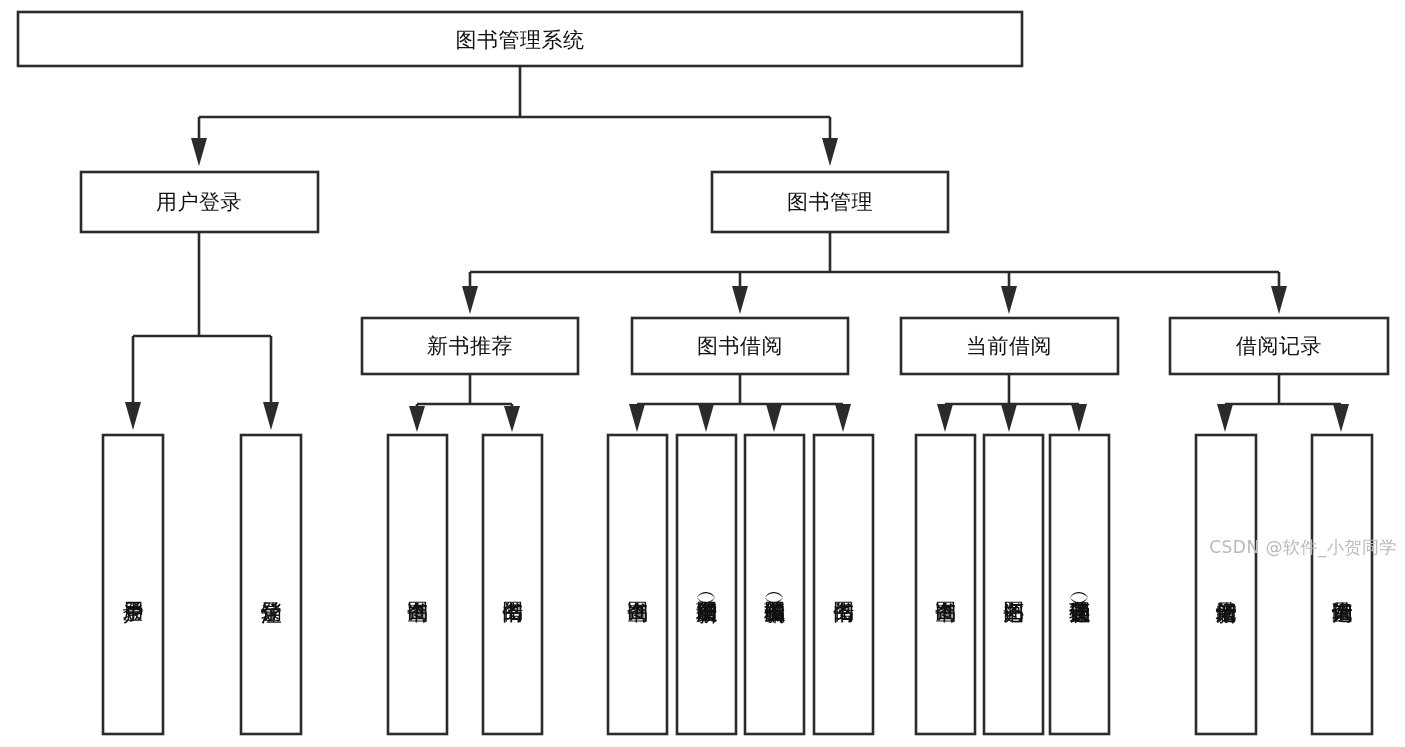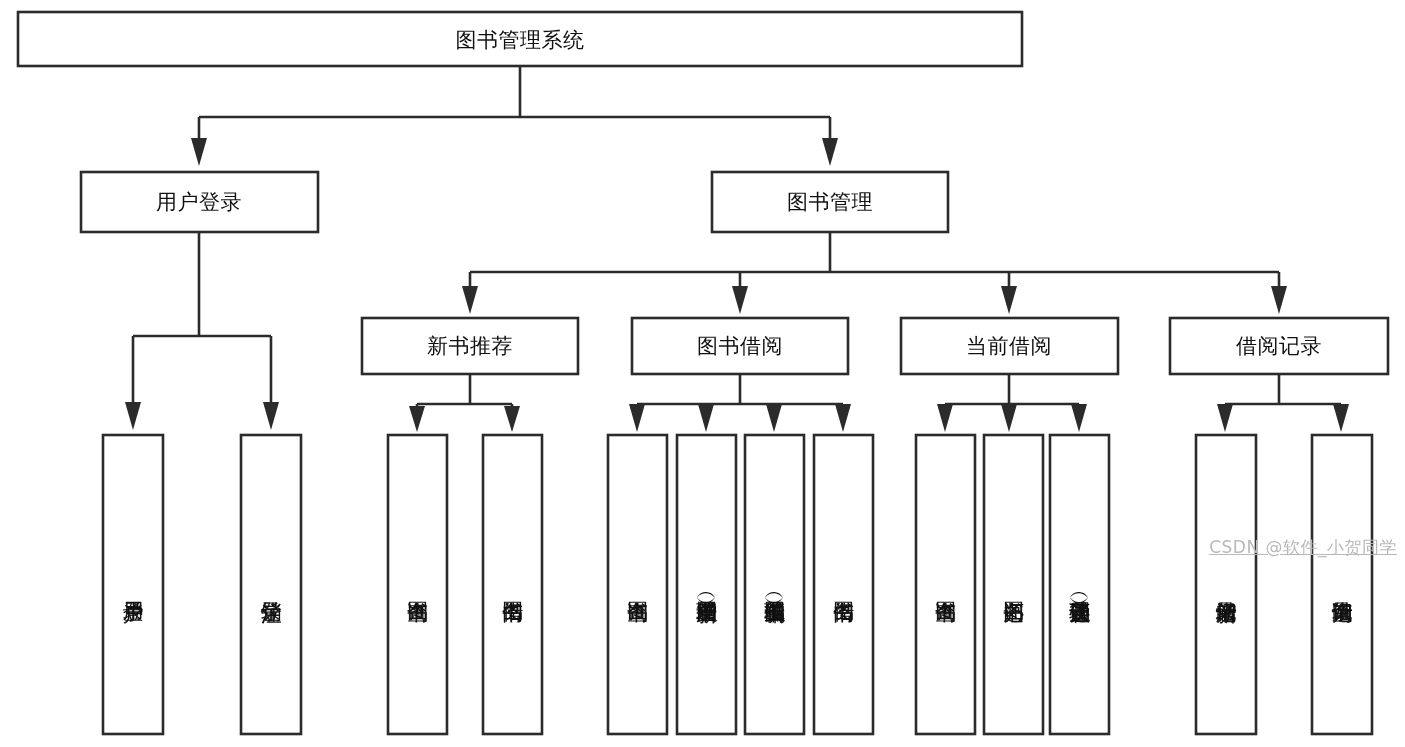--- a/index.html
+++ b/index.html
@@ -67,21 +67,20 @@
   }
   .watermark {
     position: absolute;
     right: 8px;
     bottom: 4px;
     font-family: "DejaVu Sans", "Liberation Sans", sans-serif;
     font-size: 17px;
     color: #b9b9b9;
     letter-spacing: 0.5px;
     white-space: nowrap;
-    text-decoration: underline;
   }
 </style>
 </head>
 <body>
 
 <div id="diagram-root">
 
   <svg id="tree-svg" viewBox="0 0 1405 747">
     <defs></defs>
 

